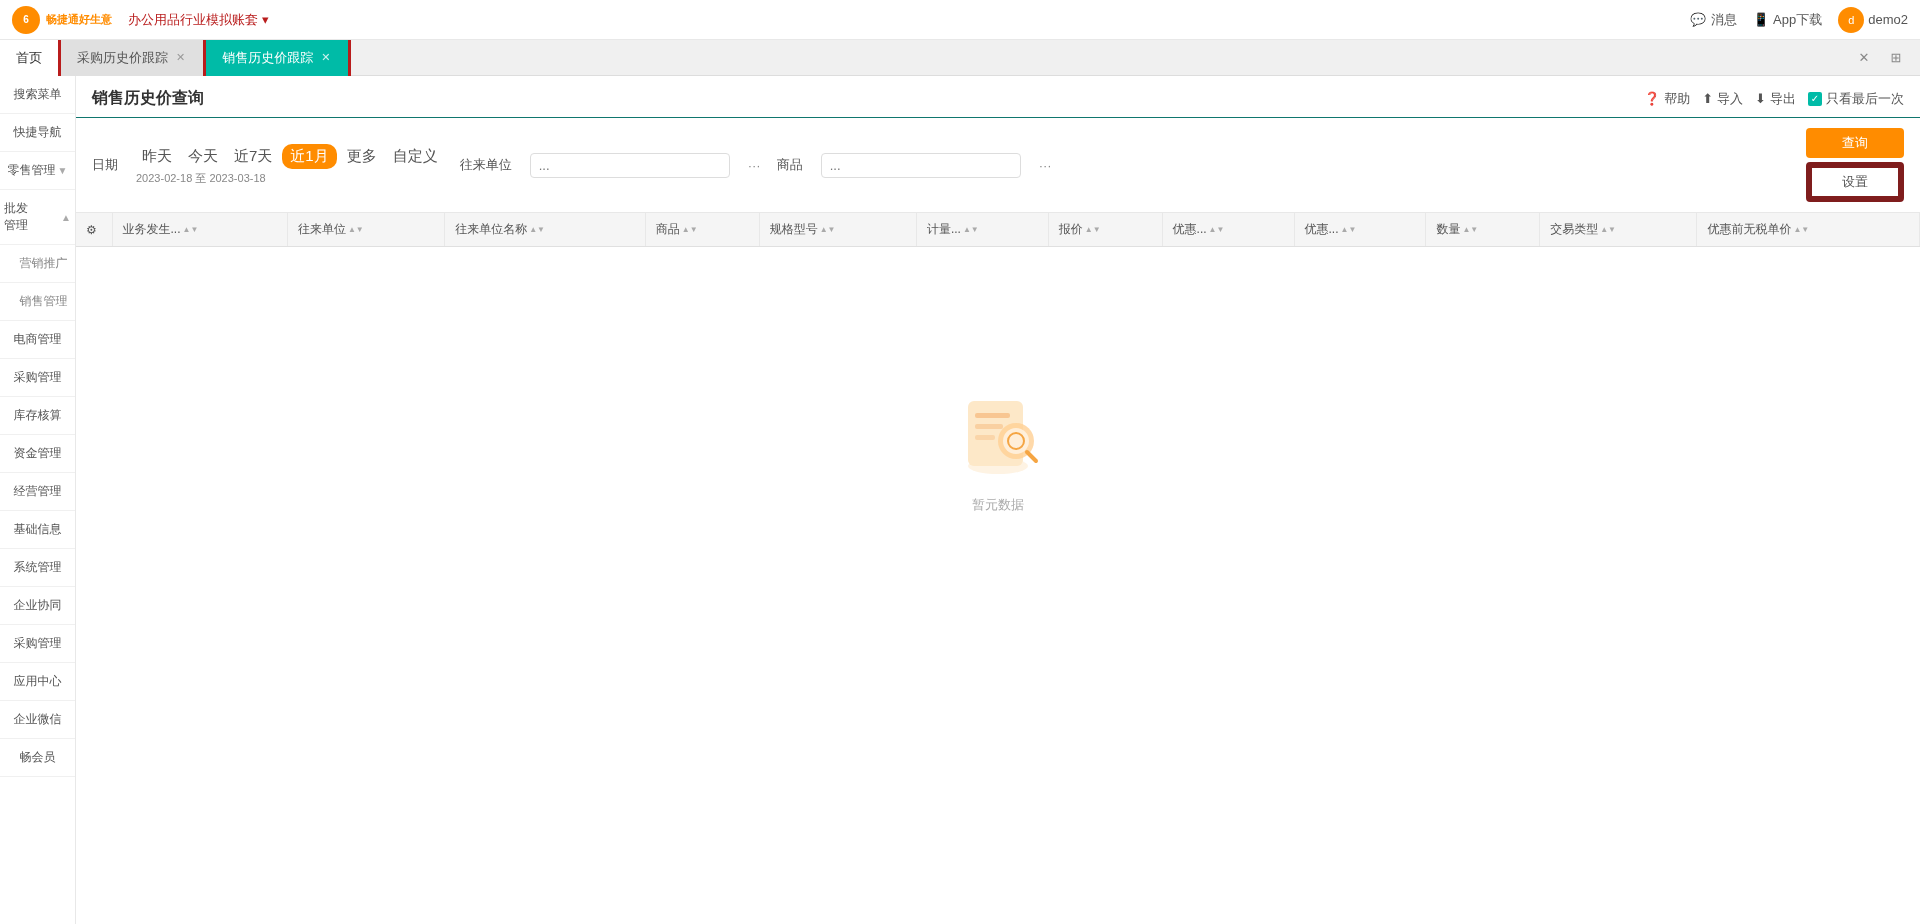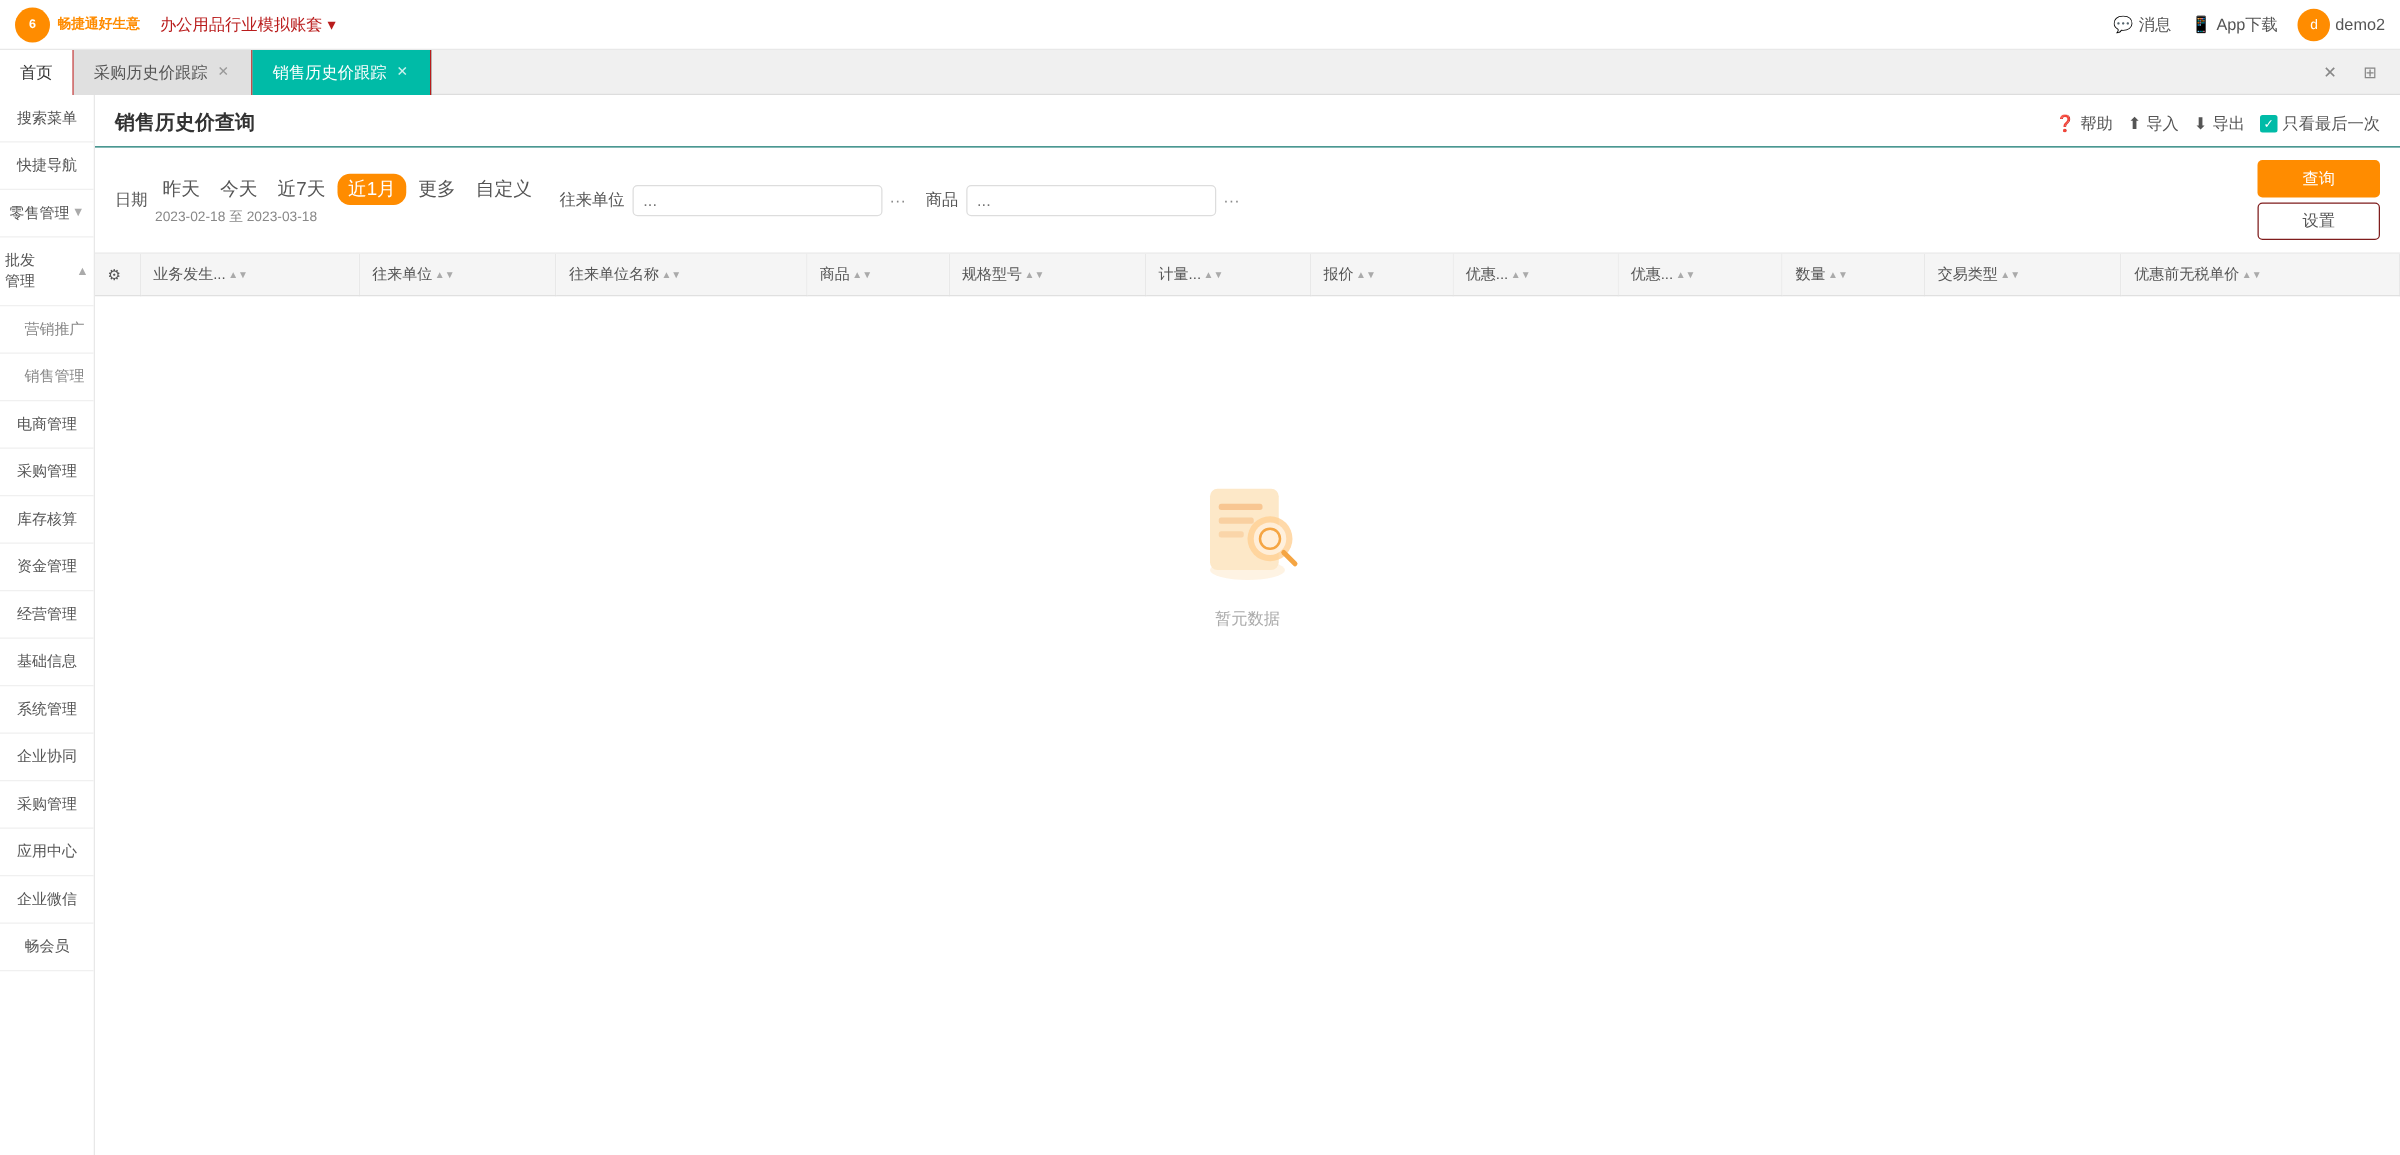--- a/index.html
+++ b/index.html
@@ -35,21 +35,21 @@
     .tab {
       height: 36px;
       padding: 0 16px;
       display: flex;
       align-items: center;
       gap: 6px;
       cursor: pointer;
       font-size: 13px;
       color: #555;
       background: #e0e0e0;
-      border-right: 1px solid #b91c1c;
+      border-right: 3px solid #b91c1c;
       position: relative;
     }
     .tab.active {
       background: #00bba7;
       color: white;
     }
     .tab.home {
       background: #fff;
       color: #333;
     }
@@ -109,21 +109,21 @@
 
     
     .filter-bar {
       padding: 10px 16px;
       border-bottom: 1px solid #e8e8e8;
       display: flex;
       align-items: center;
       gap: 16px;
       flex-wrap: wrap;
     }
-    .filter-group { display: flex; align-items: center; gap: 6px; }
+    .filter-group { display: flex; align-items: center; gap: 18px; }
     .filter-label { color: #555; font-size: 13px; white-space: nowrap; }
     .date-filter-row { display: flex; align-items: center; gap: 4px; }
     .date-btn {
       padding: 3px 6px;
       border: none;
       background: none;
       cursor: pointer;
       font-size: 15px;
       color: #555;
       border-radius: 3px;
@@ -143,21 +143,21 @@
       background: #ff8c00;
       color: white;
       border: none;
       border-radius: 4px;
       padding: 6px 36px;
       font-size: 13px;
       cursor: pointer;
     }
     .settings-btn {
       background: none;
-      border: 1px solid #7f1d1d;
+      border: 6px solid #7f1d1d;
       border-radius: 4px;
       padding: 5px 28px;
       font-size: 13px;
       cursor: pointer;
       color: #555;
     }
     .filter-actions { display: flex; flex-direction: column; gap: 4px; margin-left: auto; }
 
     
     .table-container { flex: 1; overflow: auto; }

